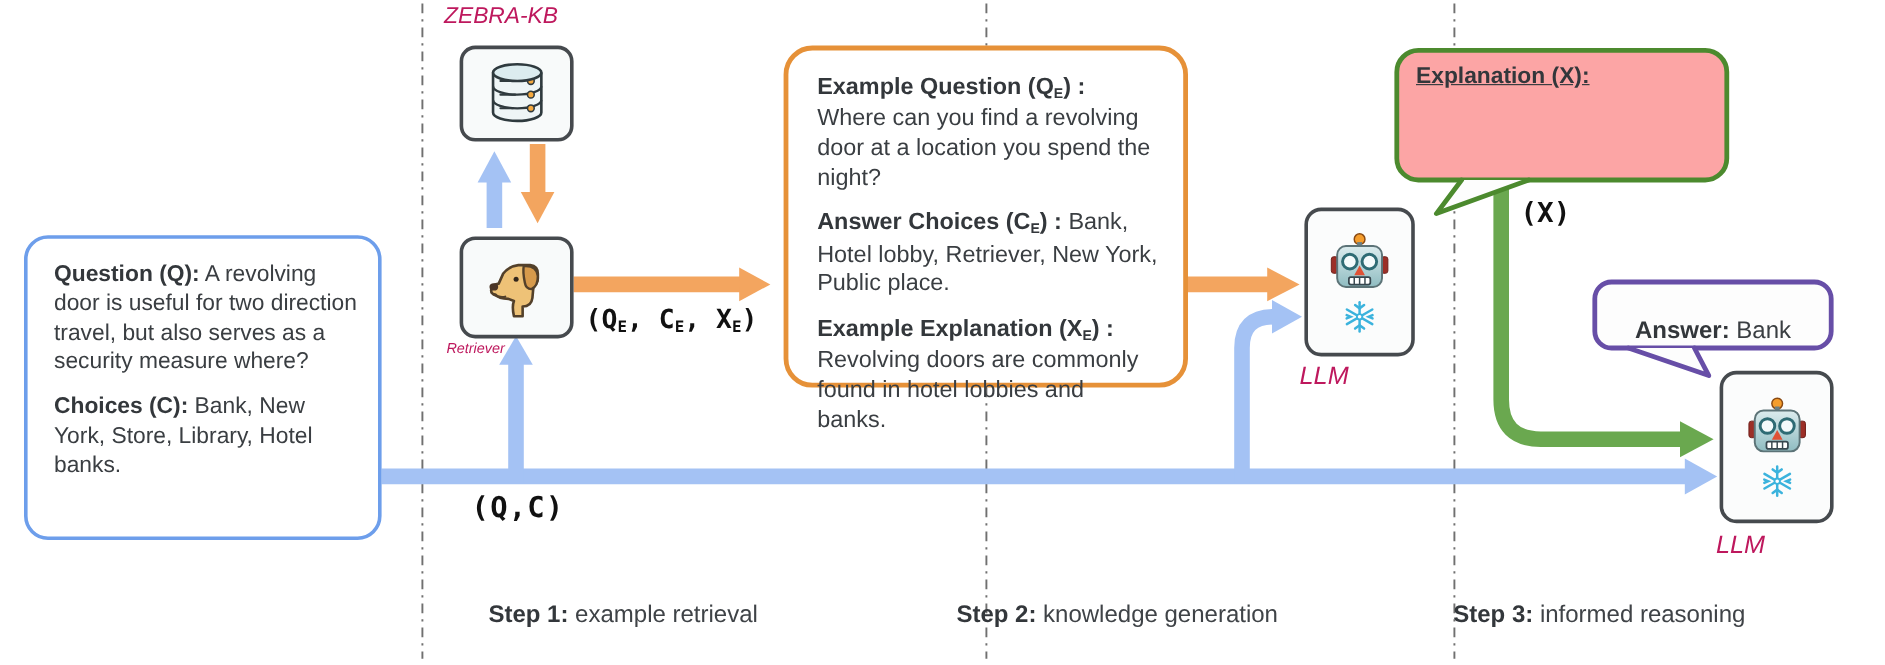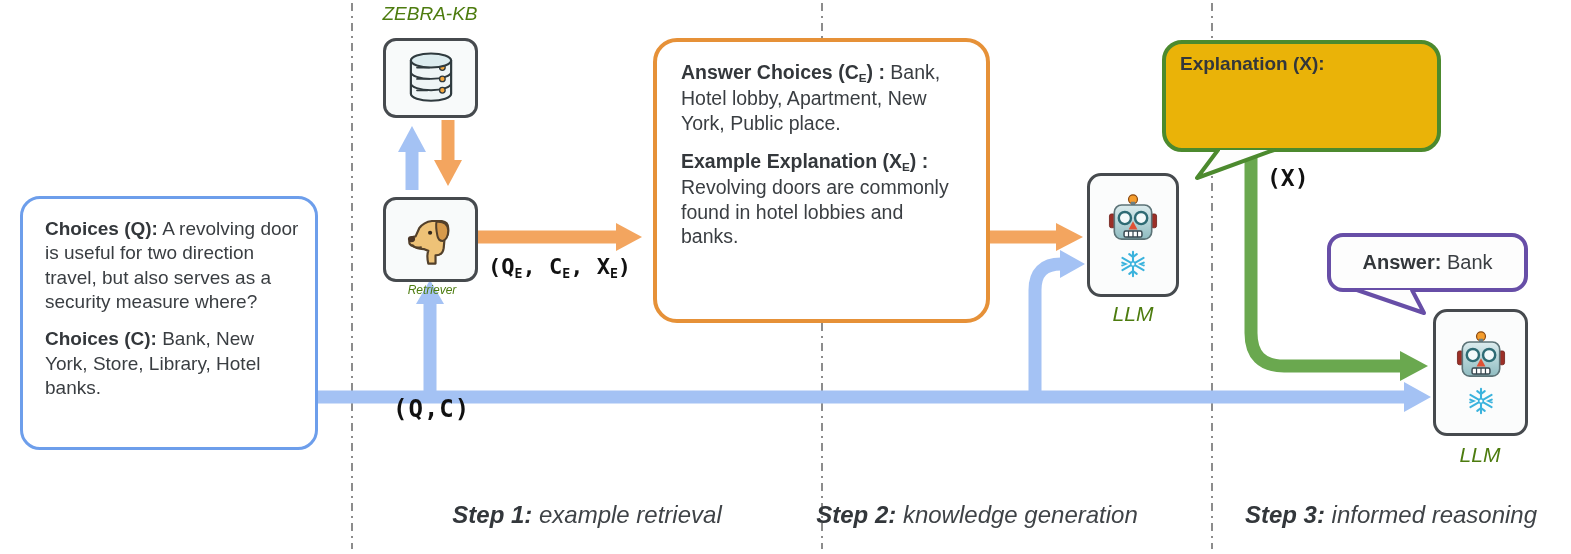--- a/index.html
+++ b/index.html
@@ -43,31 +43,31 @@
   b{color:#33373b;}
   .sub{font-size:0.6em;vertical-align:-0.28em;font-weight:bold;}
   .icon-box{
     border:3.5px solid var(--box-stroke);border-radius:13px;background:#f8fafa;
     display:flex;align-items:center;justify-content:center;
   }
   .llm-box{
     border:3.5px solid var(--box-stroke);border-radius:14px;background:#fbfcfc;
     display:flex;flex-direction:column;align-items:center;justify-content:center;gap:5px;
   }
-  .ital{position:absolute;z-index:2;font-style:italic;text-align:center;color:#4d7c0f;}
+  .ital{position:absolute;z-index:2;font-style:italic;text-align:left;color:#be185d;}
   .mono{position:absolute;z-index:2;font-family:"DejaVu Sans Mono", monospace;font-weight:bold;color:#111;}
   .bubble-green{
-    border:4px solid var(--green-border);border-radius:20px;background:#eab308;
-    padding:8px 14px;font-size:19px;line-height:1.26;
+    border:4px solid var(--green-border);border-radius:20px;background:#fca5a5;
+    padding:8px 14px;font-size:19px;line-height:1.26;text-decoration:underline;
   }
   .bubble-purple{
     border:4px solid var(--purple);border-radius:16px;background:#fdfdfd;
-    display:flex;align-items:center;justify-content:center;font-size:20px;
-  }
-  .step{position:absolute;top:501px;width:360px;text-align:center;font-size:24px;color:#3f4347;z-index:2;font-style:italic;}
+    display:flex;align-items:flex-end;justify-content:center;font-size:20px;
+  }
+  .step{position:absolute;top:501px;width:360px;text-align:left;font-size:20px;color:#3f4347;z-index:2;}
 </style>
 </head>
 <body>
 
 <svg width="0" height="0" style="position:absolute">
   <defs>
     <linearGradient id="robotGrad" x1="0" y1="0" x2="0" y2="1">
       <stop offset="0" stop-color="#dcecee"></stop>
       <stop offset="1" stop-color="#8fbcc1"></stop>
     </linearGradient>
@@ -101,21 +101,21 @@
       <polygon class="org-hd" points="1056,223 1056,251 1083,237"></polygon>
     </g>
 
     <g>
       <path class="grn-ln" d="M 1251 152 L 1251 333 Q 1251 366 1284 366 L 1402 366"></path>
       <polygon class="grn-hd" points="1400,351 1400,381 1428,366"></polygon>
     </g>
   </svg>
 
   <div class="box q-box" style="left:20px;top:196px;width:298px;height:254px;">
-    <p><b>Choices (Q):</b><span> A revolving door is useful for two direction travel, but also serves as a security measure where?</span></p>
+    <p><b>Question (Q):</b><span> A revolving door is useful for two direction travel, but also serves as a security measure where?</span></p>
     <p><b>Choices (C):</b><span> Bank, New York, Store, Library, Hotel banks.</span></p>
   </div>
 
   <div class="ital" style="left:370px;top:3px;width:120px;font-size:19px;">ZEBRA-KB</div>
   <div class="box icon-box" style="left:383px;top:38px;width:95px;height:80px;">
     <svg width="58" height="56" viewBox="0 0 64 64">
       <path d="M9 12 L9 50 A23 8 0 0 0 55 50 L55 12" fill="#eef5f6" stroke="#2f3a3e" stroke-width="2.5"></path>
       <path d="M9 25 A23 8 0 0 0 55 25" fill="none" stroke="#2f3a3e" stroke-width="2.2"></path>
       <path d="M9 38 A23 8 0 0 0 55 38" fill="none" stroke="#2f3a3e" stroke-width="2.2"></path>
       <line x1="16" y1="20" x2="30" y2="20" stroke="#2f3a3e" stroke-width="2" stroke-linecap="round"></line>
@@ -136,24 +136,25 @@
       <circle cx="31" cy="24" r="2.3" fill="#33271c"></circle>
       <path d="M10 38 Q15 41 21 40" fill="none" stroke="#53402a" stroke-width="2" stroke-linecap="round"></path>
     </svg>
   </div>
   <div class="ital" style="left:372px;top:283px;width:120px;font-size:12px;">Retriever</div>
 
   <div class="mono" style="left:488px;top:254px;font-size:22px;text-align:center;">
     <span>(Q</span><span class="sub">E</span><span>, C</span><span class="sub">E</span><span>, X</span><span class="sub">E</span><span>)</span>
   </div>
 
-  <div class="mono" style="left:393px;top:395px;font-size:24px;letter-spacing:1px;">(Q,C)</div>
+  <div class="mono" style="left:393px;top:409px;font-size:24px;letter-spacing:1px;">(Q,C)</div>
 
   <div class="box ex-box" style="left:653px;top:38px;width:337px;height:285px;">
-    <p><b><span>Answer Choices (C</span><span class="sub">E</span><span>) :</span></b><span> Bank, Hotel lobby, Apartment, New York, Public place.</span></p>
+    <p><b><span>Example Question (Q</span><span class="sub">E</span><span>) :</span></b><span>  Where can you find a revolving door at a location you spend the night?</span></p>
+    <p><b><span>Answer Choices (C</span><span class="sub">E</span><span>) :</span></b><span> Bank, Hotel lobby, Retriever, New York, Public place.</span></p>
     <p><b><span>Example Explanation (X</span><span class="sub">E</span><span>) :</span></b><span> Revolving doors are commonly found in hotel lobbies and banks.</span></p>
   </div>
 
   <div class="box llm-box" style="left:1087px;top:173px;width:92px;height:124px;">
     <svg width="52" height="52" viewBox="0 0 64 64">
       <circle cx="32" cy="9" r="5.5" fill="#f59d2c" stroke="#8a4a12" stroke-width="1.5"></circle>
       <rect x="29.5" y="12" width="5" height="6" fill="#6b7f84"></rect>
       <rect x="3" y="27" width="7" height="17" rx="2.5" fill="#9c2f27" stroke="#6e1f1a"></rect>
       <rect x="54" y="27" width="7" height="17" rx="2.5" fill="#9c2f27" stroke="#6e1f1a"></rect>
       <rect x="9" y="16" width="46" height="42" rx="9" fill="url(#robotGrad)" stroke="#5c7377" stroke-width="2"></rect>

